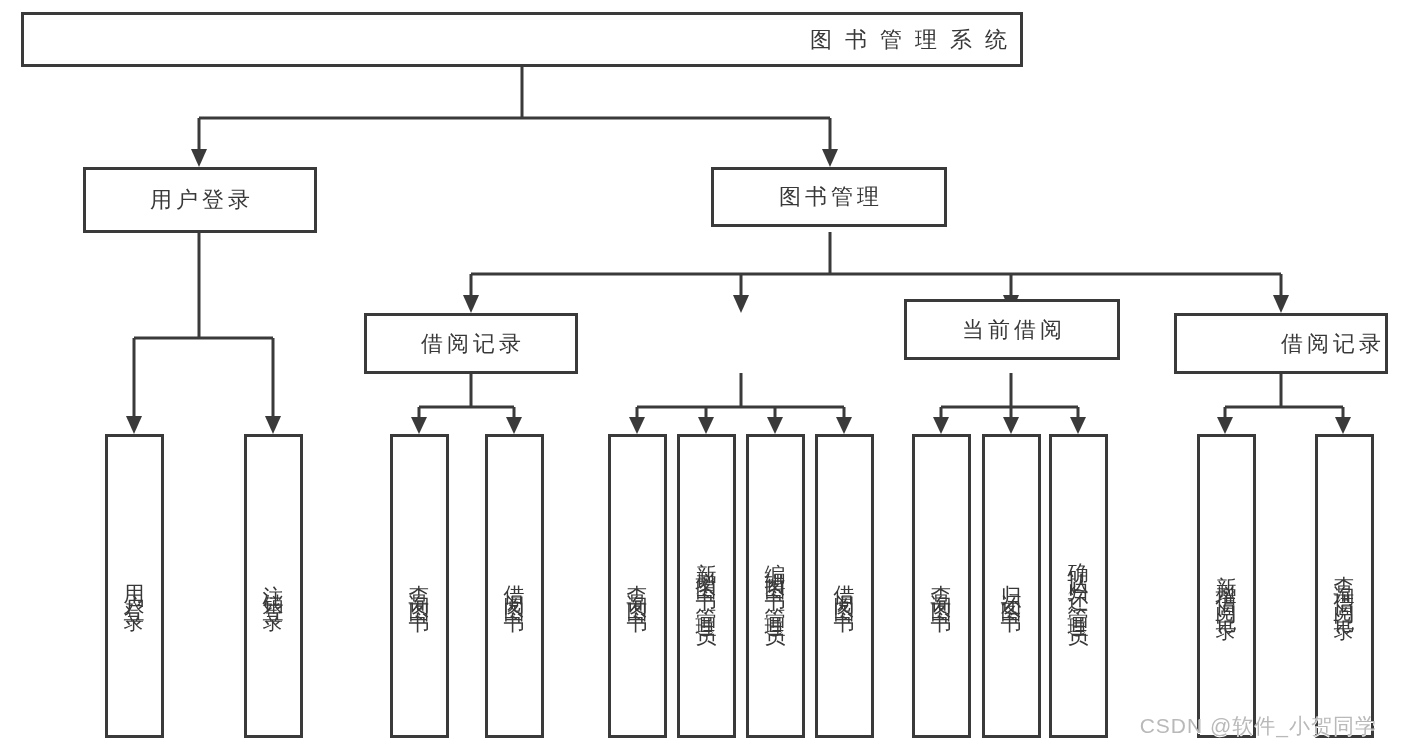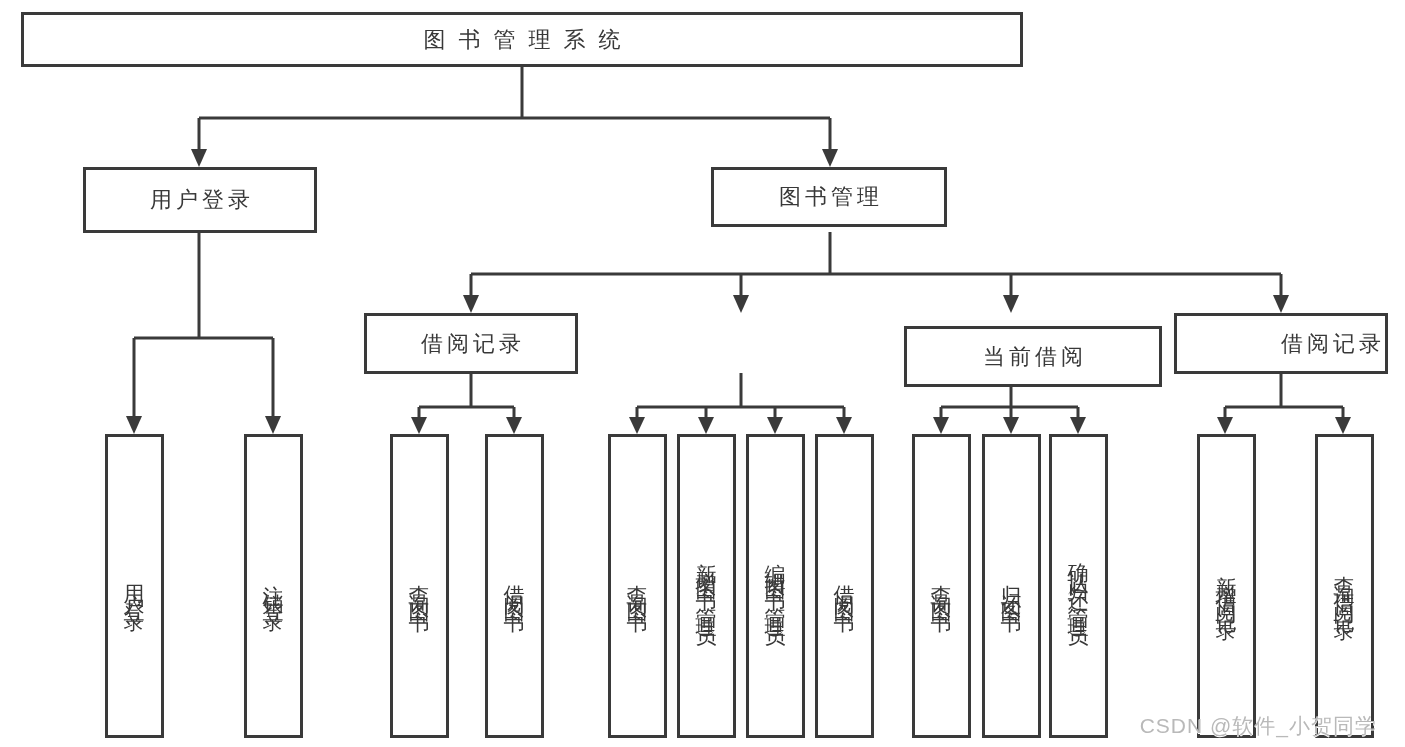--- a/index.html
+++ b/index.html
@@ -9,21 +9,21 @@
   }
   .wires{position:absolute;left:0;top:0;width:1405px;height:747px;}
   .wires path{stroke:#3a3a3a;stroke-width:3;fill:none;}
   .wires polygon{fill:#3a3a3a;stroke:none;}
   .box{
     position:absolute;box-sizing:border-box;border:3px solid #3a3a3a;background:#ffffff;
     display:flex;align-items:center;justify-content:center;text-align:center;
   }
   .box.h span{font-size:22px;letter-spacing:4px;text-indent:4px;white-space:nowrap;color:#383838;}
   .box.h.root span{letter-spacing:13px;text-indent:13px;}
-  .box.h.root{left:21px;top:12px;width:1002px;height:55px;}
+  .box.h.root{left:21px;top:12px;width:1002px;height:55px;justify-content:flex-end;}
   .box.v{top:434px;width:59px;height:304px;}
   .box.v span{
     writing-mode:vertical-rl;text-orientation:mixed;
     font-size:21px;letter-spacing:9px;line-height:1;color:#383838;white-space:nowrap;
   }
   .watermark{
     position:absolute;right:28px;bottom:7px;font-size:21px;color:#b9b9b9;
     text-shadow:0 1px 0 #ffffff;letter-spacing:1px;white-space:nowrap;
   }
 </style>
@@ -72,21 +72,21 @@
   <div class="box h" style="left:83px;top:167px;width:234px;height:66px;">
     <span>用户登录</span>
   </div>
   <div class="box h" style="left:711px;top:167px;width:236px;height:60px;">
     <span>图书管理</span>
   </div>
 
   <div class="box h" style="left:364px;top:313px;width:214px;height:61px;">
     <span>借阅记录</span>
   </div>
-  <div class="box h" style="left:904px;top:326px;width:258px;height:61px;">
+  <div class="box h" style="left:904px;top:299px;width:216px;height:61px;">
     <span>当前借阅</span>
   </div>
   <div class="box h" style="left:1174px;top:313px;width:214px;height:61px;justify-content:flex-end;">
     <span>借阅记录</span>
   </div>
 
   <div class="box v" style="left:105px;">
     <span>用户登录</span>
   </div>
   <div class="box v" style="left:244px;">

